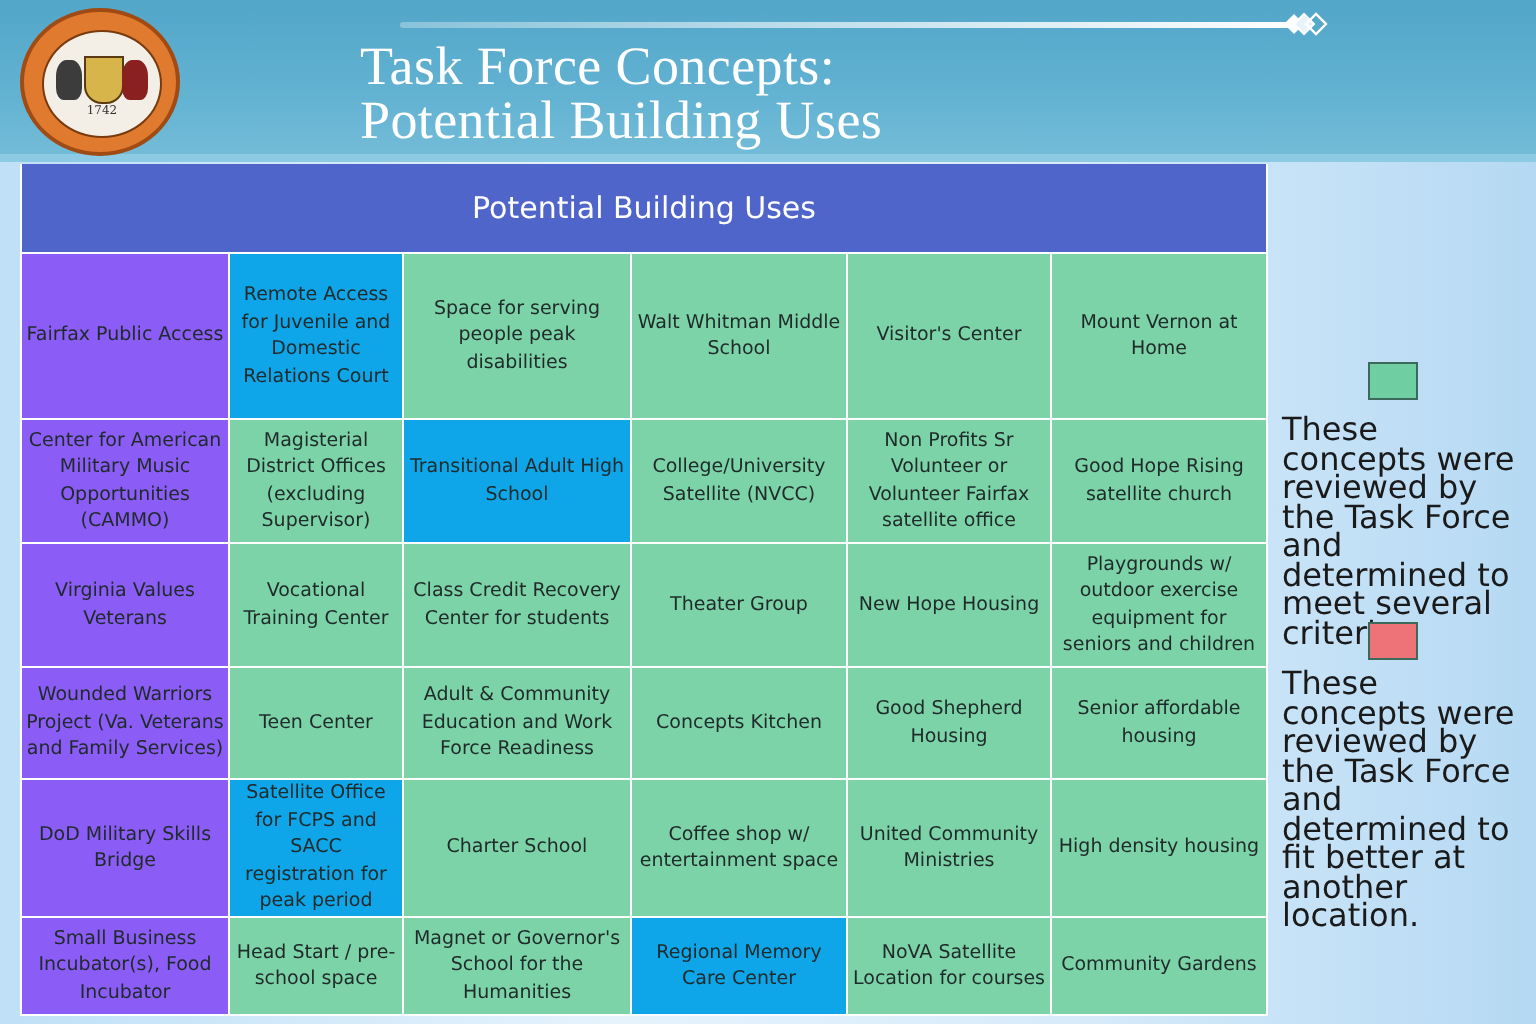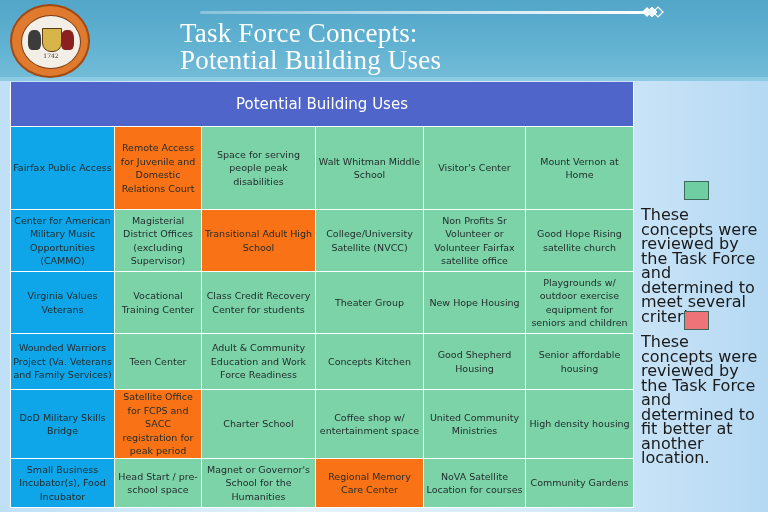--- a/index.html
+++ b/index.html
@@ -64,22 +64,22 @@
       font-size: 15px; font-weight: normal; text-align: center;
       border: 1px solid #ffffff; border-top: none;
     }
     table.grid td {
       border: 1px solid #ffffff;
       font-size: 9.5px; line-height: 13.5px;
       color: #1f2a2a; text-align: center; vertical-align: middle;
       padding: 0 2px; overflow: hidden;
     }
     td.green { background: #7dd3a8; }
-    td.green.c0 { background: #0ea5e9; text-align: center; }
-    td.red { background: #f97316; }
+    td.green.c0 { background: #8b5cf6; text-align: center; }
+    td.red { background: #0ea5e9; }
     .legend {
       position: absolute; left: 641px; width: 120px;
       font-family: "DejaVu Sans", sans-serif;
       font-size: 16px; line-height: 14.5px; color: #1a1a1a;
     }
     .swatch {
       position: absolute; width: 25px; height: 19px; box-sizing: border-box;
       border: 1px solid #3c6a5a;
     }
   </style>

